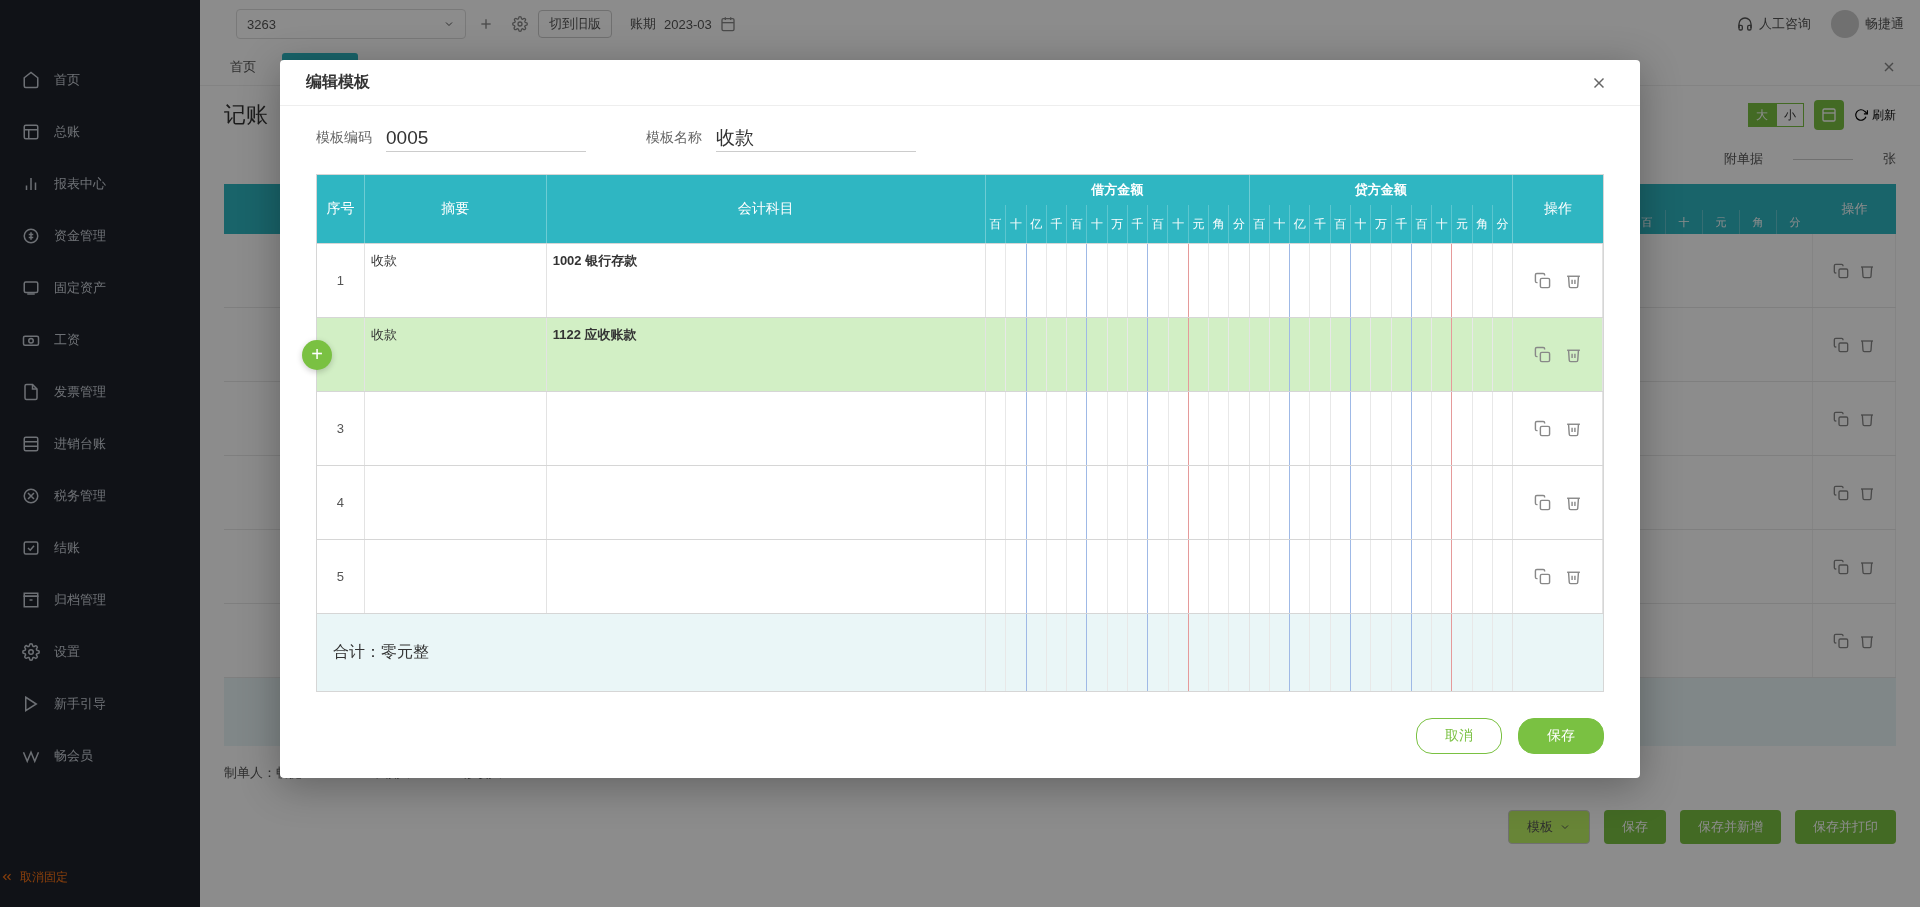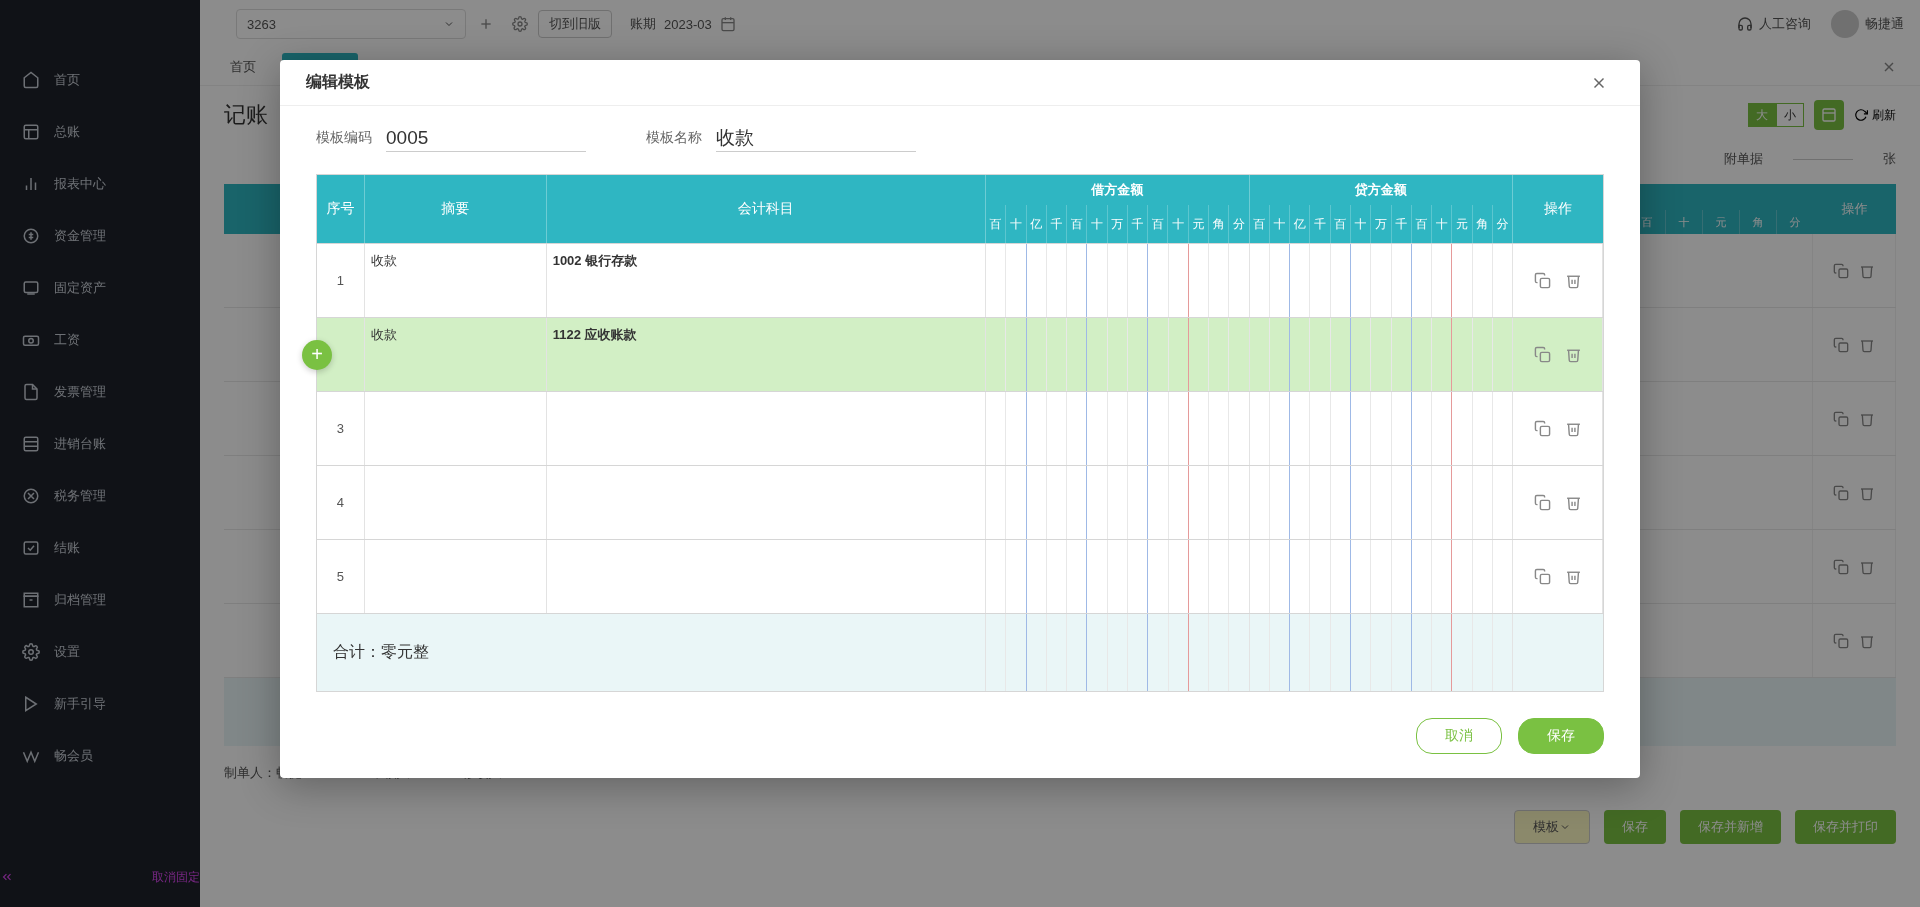--- a/index.html
+++ b/index.html
@@ -19,21 +19,21 @@
 .topbar .spacer { flex:1; }
 .topbar .right-item { display:flex; align-items:center; gap:6px; margin-left:20px; color:#555; }
 .avatar { width:28px; height:28px; border-radius:50%; background:#ccc; display:inline-block;}
 
 
 .sidebar { position:absolute; top:0; left:0; bottom:0; width:200px; background:#1e222a; color:#c7ccd5; z-index:40; }
 .sidebar .logo { height:48px; display:flex; align-items:center; padding:0 18px; font-size:12px; color:#aaa;}
 .sidebar .menu { padding-top:6px;}
 .sidebar .item { height:52px; display:flex; align-items:center; padding:0 22px; gap:14px; cursor:pointer;}
 .sidebar .ic { width:18px; height:18px; display:inline-block; color:#c7ccd5;}
-.sidebar .footer { position:absolute; bottom:10px; left:0; right:0; height:40px; display:flex; align-items:center; justify-content:space-between; gap:6px; color:#d946ef; font-size:12px;}
+.sidebar .footer { position:absolute; bottom:10px; left:0; right:0; height:40px; display:flex; align-items:center; justify-content:flex-start; gap:6px; color:#f97316; font-size:12px;}
 
 
 .main { position:absolute; left:200px; right:0; top:48px; bottom:0; background:#fff; }
 .tabs { height:38px; display:flex; align-items:center; padding:0 18px; gap:14px; border-bottom:1px solid #eee;}
 .tabs .tab { height:28px; padding:0 12px; display:inline-flex; align-items:center; border-radius:3px; color:#555;}
 .tabs .tab.active { background:#2fb6c2; color:#fff;}
 .tabs .close-all { margin-left:auto; width:26px; height:26px; display:inline-flex; align-items:center; justify-content:center; color:#888;}
 .page-title { padding:14px 24px; font-size:22px; color:#333; display:flex; align-items:center; gap:20px;}
 .page-title .right-tools { margin-left:auto; display:flex; align-items:center; gap:10px; font-size:12px;}
 .sizerow { display:flex; gap:0;}
@@ -59,21 +59,21 @@
 .bg-row > div { border-right:1px solid #f0f0f0;}
 .bg-row .c1 { width:260px;}
 .bg-row .c2 { width:420px;}
 .bg-row .camt { width:520px; display:flex; align-items:center; justify-content:flex-end; padding-right:8px; font-size:22px; letter-spacing:16px; color:#333;}
 .bg-row .cops { width:90px; display:flex; align-items:center; justify-content:center; gap:10px; color:#888;}
 .bg-total { height:68px; background:#eaf6f7; display:flex; align-items:center;}
 .bg-total .camt { width:520px; display:flex; align-items:center; justify-content:flex-end; padding-right:8px; font-size:22px; letter-spacing:16px; color:#333;}
 .bg-footer { padding:18px 0; display:flex; align-items:center; gap:40px; color:#555;}
 .bg-btnrow { display:flex; align-items:center; gap:14px; justify-content:flex-end; padding:10px 0;}
 .bg-btn { height:34px; padding:0 18px; border-radius:4px; display:inline-flex; align-items:center; justify-content:center; color:#fff; background:#7ac142;}
-.bg-btn.ghost { background:#fef9c3; border:1px solid #ccc; color:#555; display:inline-flex; gap:0;}
+.bg-btn.ghost { background:#bef264; border:1px solid #ccc; color:#555; display:inline-flex; gap:6px;}
 
 
 .modal { position:absolute; z-index:100; top:60px; left:50%; transform:translateX(-50%); width:1360px; background:#fff; border-radius:4px; box-shadow:0 8px 40px rgba(0,0,0,.3);}
 .modal-head { height:46px; display:flex; align-items:center; padding:0 26px; font-size:16px; font-weight:700; border-bottom:1px solid #eee;}
 .modal-head .x { margin-left:auto; width:30px; height:30px; display:inline-flex; align-items:center; justify-content:center; cursor:pointer; color:#666;}
 .modal-body { padding:18px 36px 24px;}
 .form-row { display:flex; align-items:flex-end; gap:60px; margin-bottom:22px;}
 .form-field { display:flex; align-items:center; gap:14px; font-size:14px; color:#666;}
 .form-field input { border:none; border-bottom:1px solid #ccc; height:28px; width:200px; font-size:19px; color:#333; outline:none;}
 

